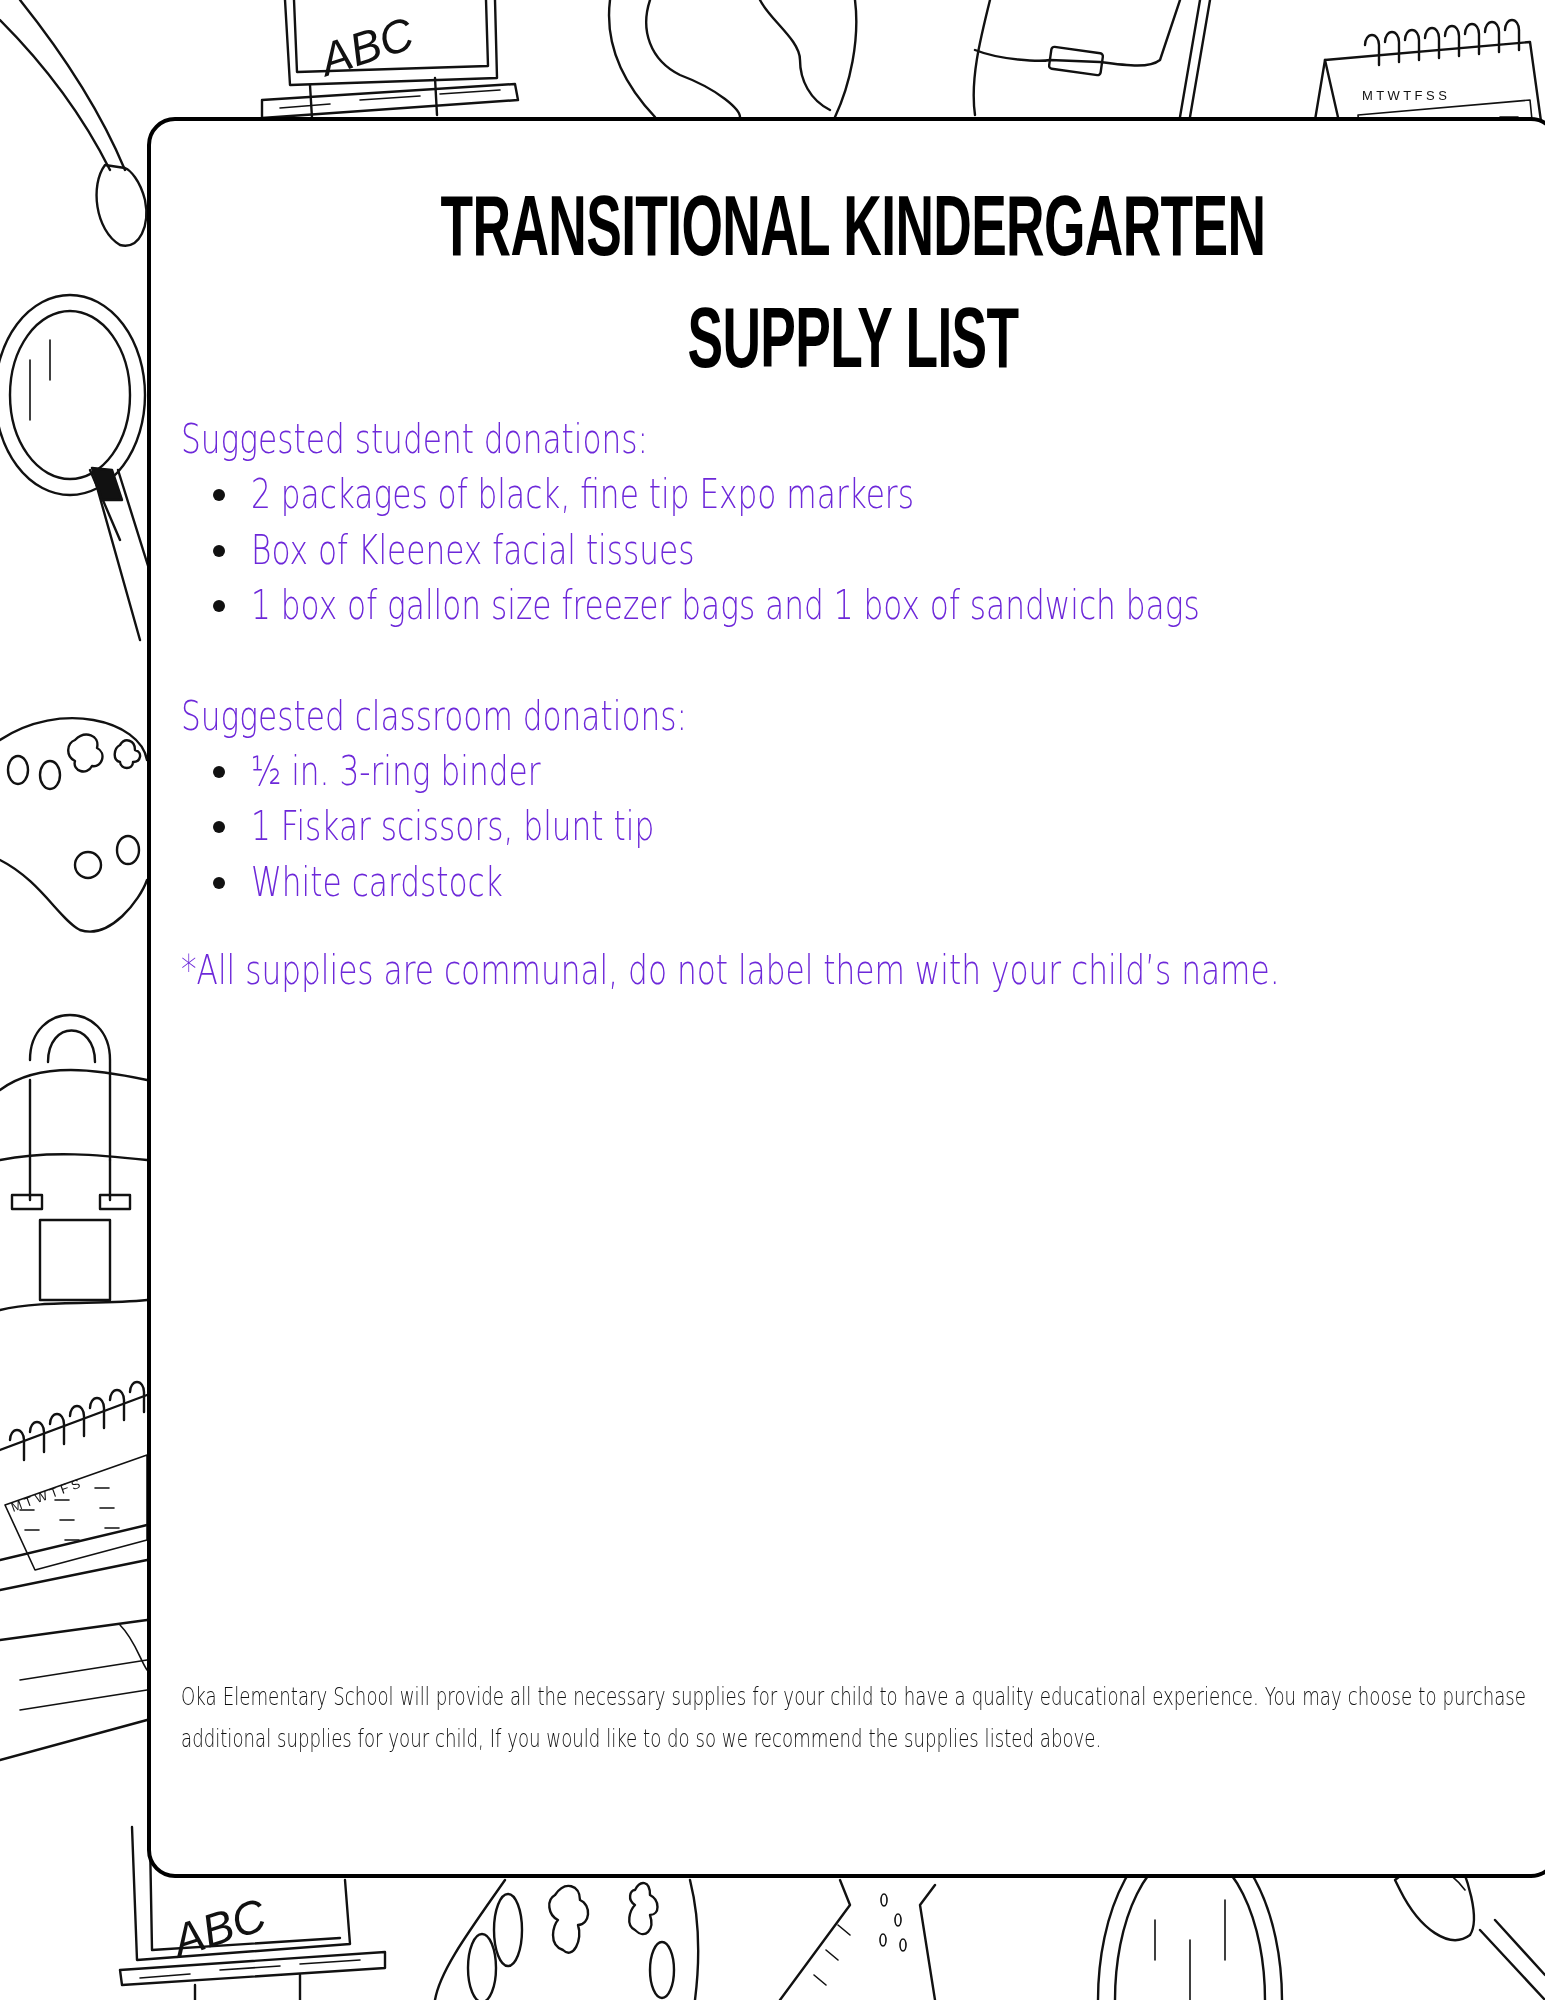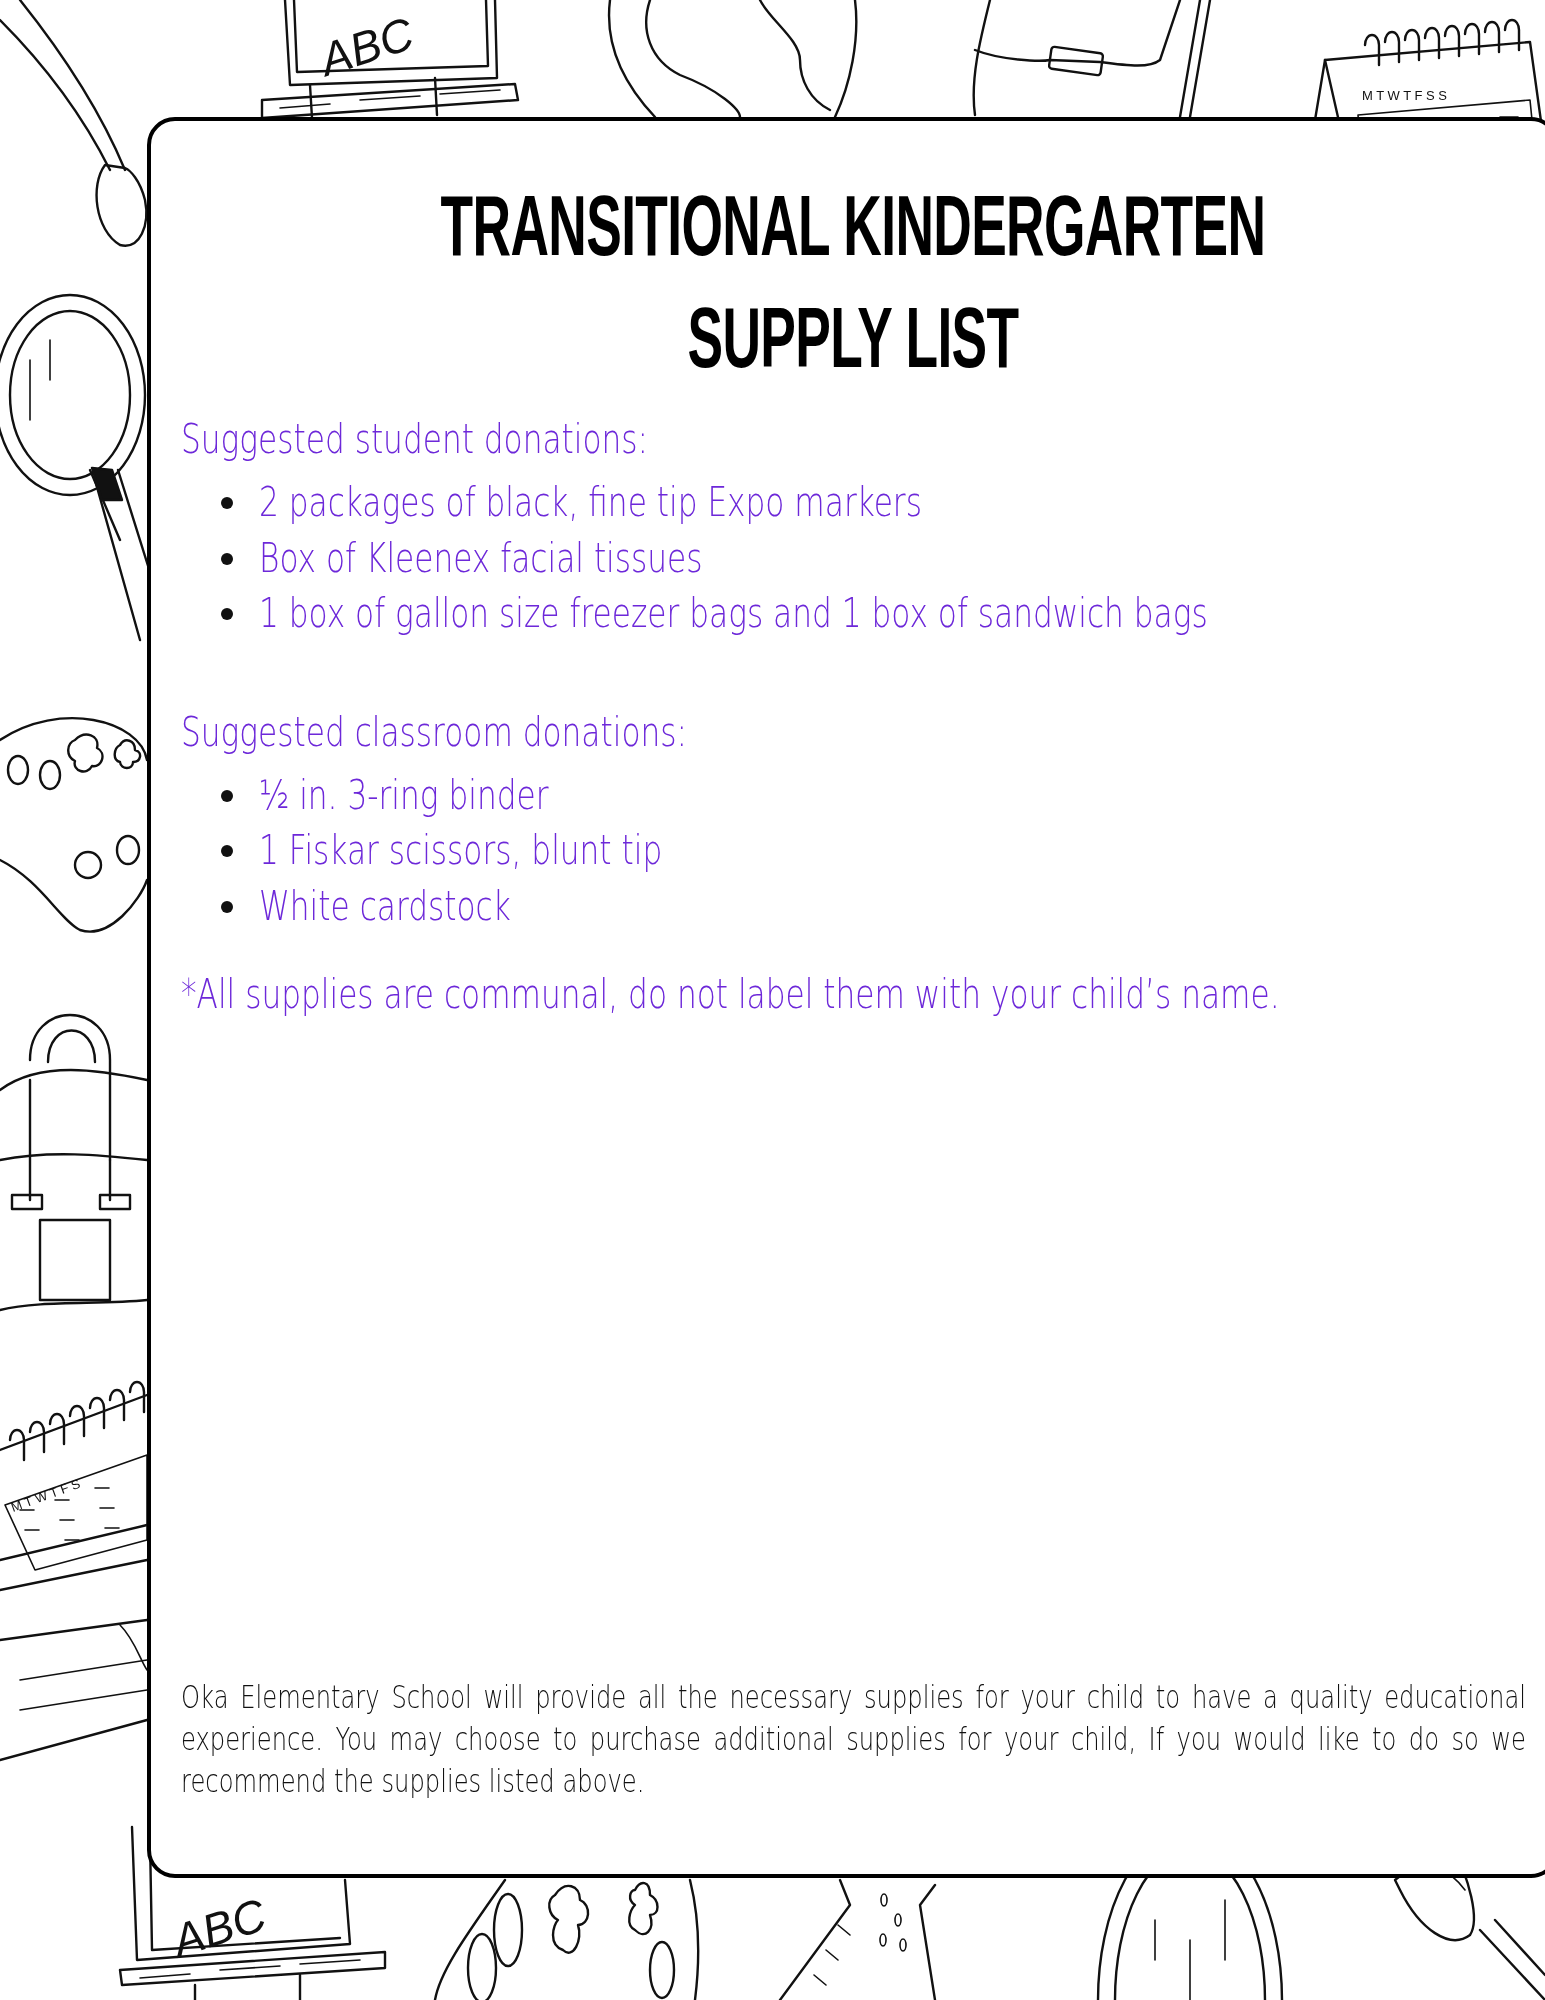--- a/index.html
+++ b/index.html
@@ -37,40 +37,40 @@
       position: absolute; left: 30px; right: 24px; top: 290px;
       font-family: "DejaVu Sans", sans-serif;
       font-weight: 200;
       color: #6d28d9;
     }
     .section-heading {
       font-size: 40px; line-height: 56px;
       transform: scaleX(0.78); transform-origin: left top;
       white-space: nowrap; margin: 0;
     }
-    ul.items { list-style: none; margin: 8px; padding: 0 0 0 28px; }
+    ul.items { list-style: none; margin: 0; padding: 0 0 0 28px; }
     ul.items li {
       position: relative; font-size: 40px; line-height: 55.5px;
       padding-left: 42px; white-space: nowrap;
     }
     ul.items li .txt { display: inline-block; transform: scaleX(0.78); transform-origin: left top; }
     ul.items li .bullet {
       position: absolute; left: 4px; top: 22px;
       width: 12px; height: 12px; border-radius: 50%; background: #111;
     }
     .gap { height: 54px; }
     .note {
       font-size: 40px; line-height: 56px; margin-top: 32px;
       width: 1180px;
     }
     .note .txt { display: block; transform: scaleX(0.78); transform-origin: left top; width: 128%; }
     .footer {
       position: absolute; left: 30px; right: 28px; top: 1555px;
       font-family: "DejaVu Sans", sans-serif; font-weight: 200;
-      font-size: 32px; line-height: 42px; color: #111;
+      font-size: 24px; line-height: 42px; color: #111;
     }
     .footer .txt { display: block; width: 132%; transform: scaleX(0.757); transform-origin: left top; text-align: justify; text-align-last: left; }
   </style>
 </head>
 <body>
 
 <svg id="doodles" viewBox="0 0 1545 2000" xmlns="http://www.w3.org/2000/svg">
 
   <g>
     <path d="M0 20 C40 60 80 110 110 170"></path>

